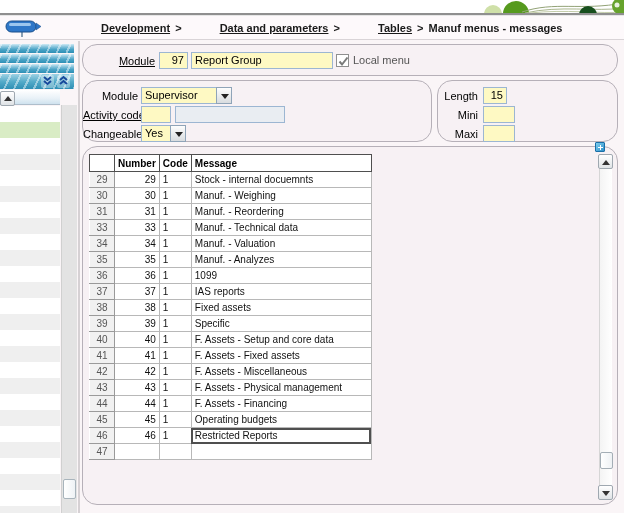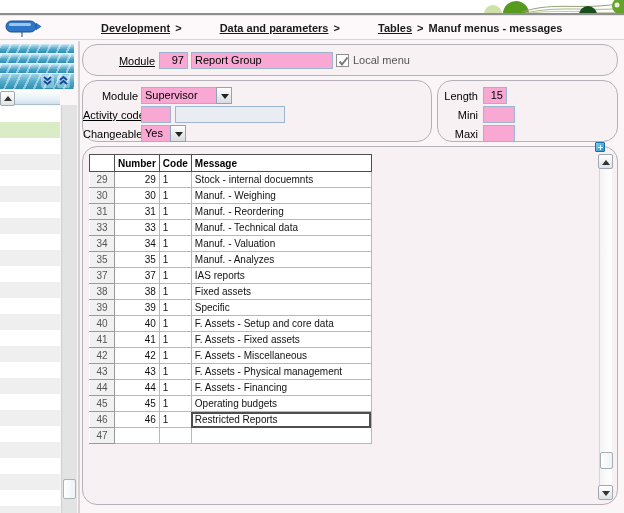--- a/index.html
+++ b/index.html
@@ -48,21 +48,21 @@
   
   .panel { position:absolute; background:#f7f1f4; border:1px solid #b6b0b8; border-radius:15px; }
   .panel-header { left:82px; top:3px;  width:536px; height:32px; }
   .panel-props  { left:82px; top:39px; width:350px; height:62px; }
   .panel-limits { left:437px;top:39px; width:181px; height:62px; }
   .panel-grid   { left:82px; top:105px;width:536px; height:359px; }
 
   .lbl { position:absolute; height:16px; line-height:16px; color:#000; white-space:nowrap; }
   .lbl.r { text-align:right; }
   .lbl.link { text-decoration:underline; cursor:pointer; }
-  .field { position:absolute; height:17px; line-height:15px; background:#f9a8d4; border:1px solid #9cb6d2; padding:0 3px; font-size:11px; color:#000; }
+  .field { position:absolute; height:17px; line-height:15px; background:#fef9c3; border:1px solid #9cb6d2; padding:0 3px; font-size:11px; color:#000; }
   .field.num { text-align:right; }
   .field.disabled { background:#e9edf2; }
   .combo-btn { position:absolute; width:16px; height:17px; background:linear-gradient(180deg,#fdfdfd,#d8dcdf); border:1px solid #8fa4b8; cursor:pointer; }
   .tri-down { position:absolute; left:4px; top:6px; width:0; height:0; border-left:4px solid transparent; border-right:4px solid transparent; border-top:5px solid #222; }
 
   .checkbox { position:absolute; width:13px; height:13px; background:#fff; border:1px solid #8f8f8f; }
   .checkbox svg { position:absolute; left:0px; top:0px; }
   .cb-label { position:absolute; height:16px; line-height:14px; color:#555; }
 
   
@@ -264,20 +264,26 @@
               <td class="c-code">1</td>
               <td class="c-message">Manuf. - Valuation</td>
             </tr>
             <tr>
               <th class="rowhdr">35</th>
               <td class="c-number">35</td>
               <td class="c-code">1</td>
               <td class="c-message">Manuf. - Analyzes</td>
             </tr>
             <tr>
+              <th class="rowhdr">36</th>
+              <td class="c-number">36</td>
+              <td class="c-code">1</td>
+              <td class="c-message">1099</td>
+            </tr>
+            <tr>
               <th class="rowhdr">37</th>
               <td class="c-number">37</td>
               <td class="c-code">1</td>
               <td class="c-message">IAS reports</td>
             </tr>
             <tr>
               <th class="rowhdr">38</th>
               <td class="c-number">38</td>
               <td class="c-code">1</td>
               <td class="c-message">Fixed assets</td>

